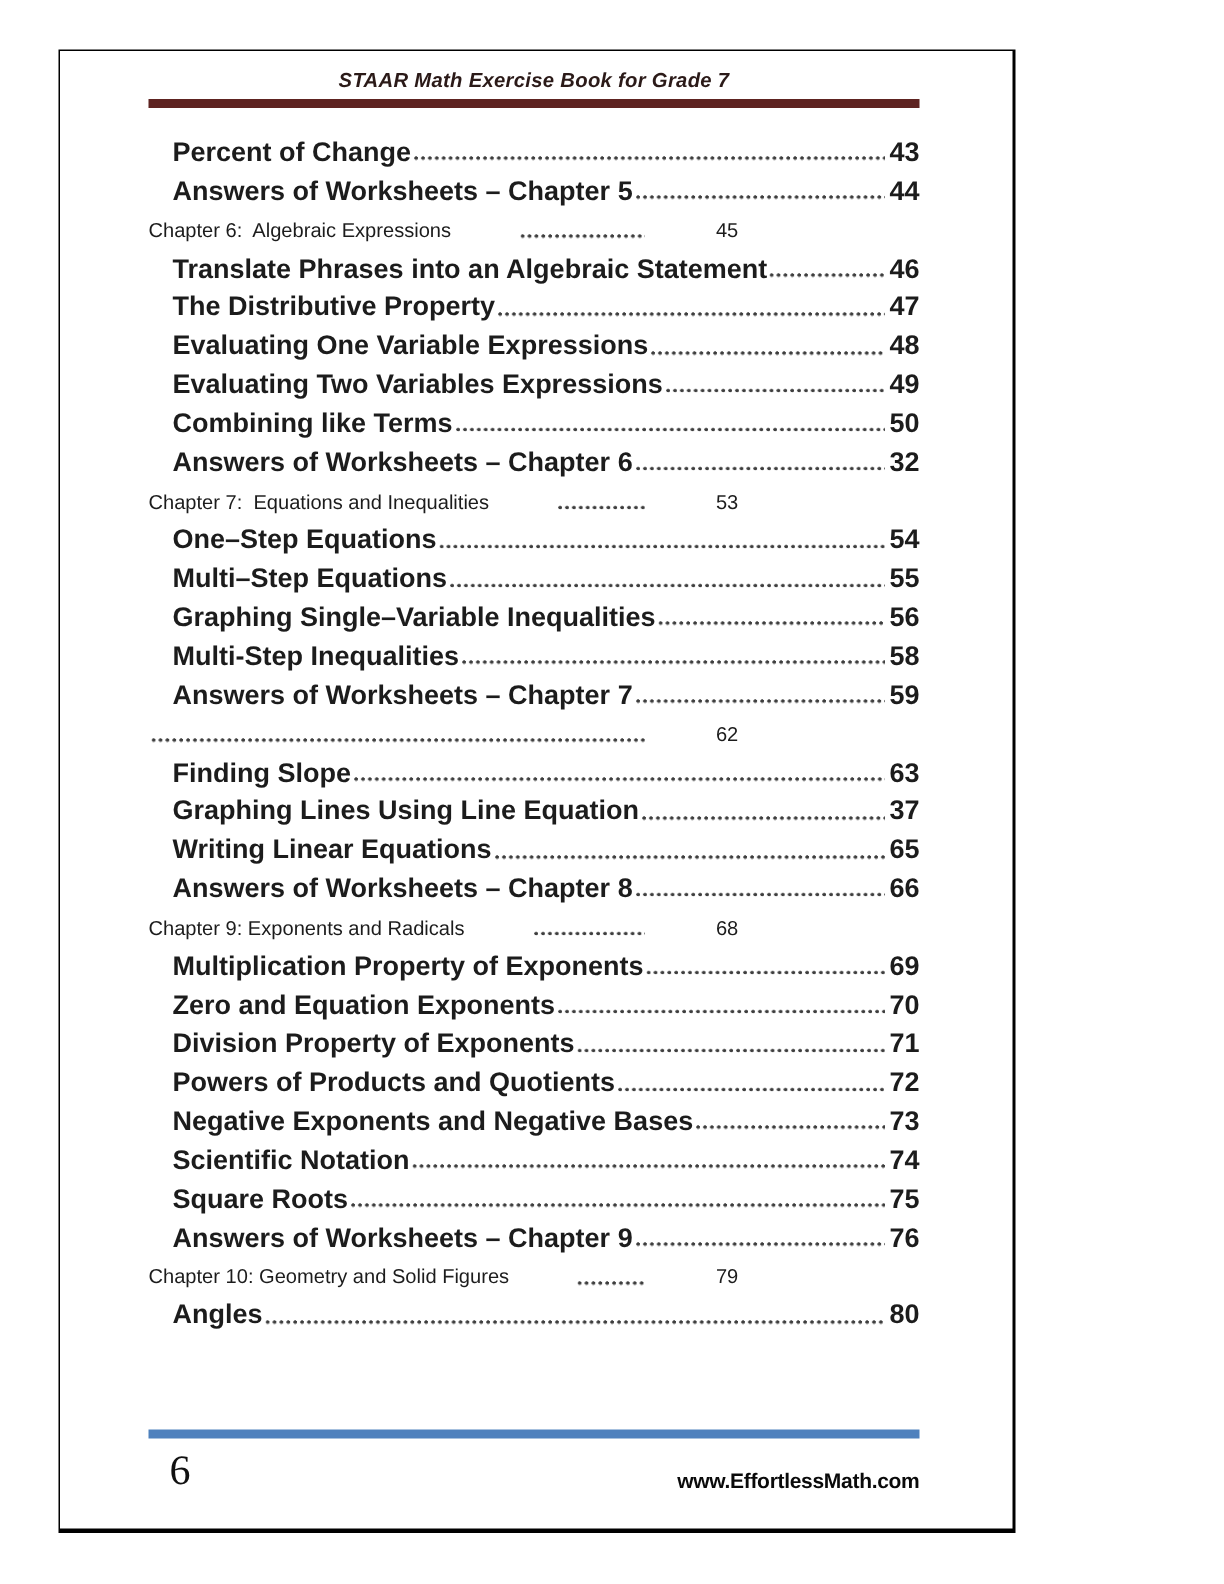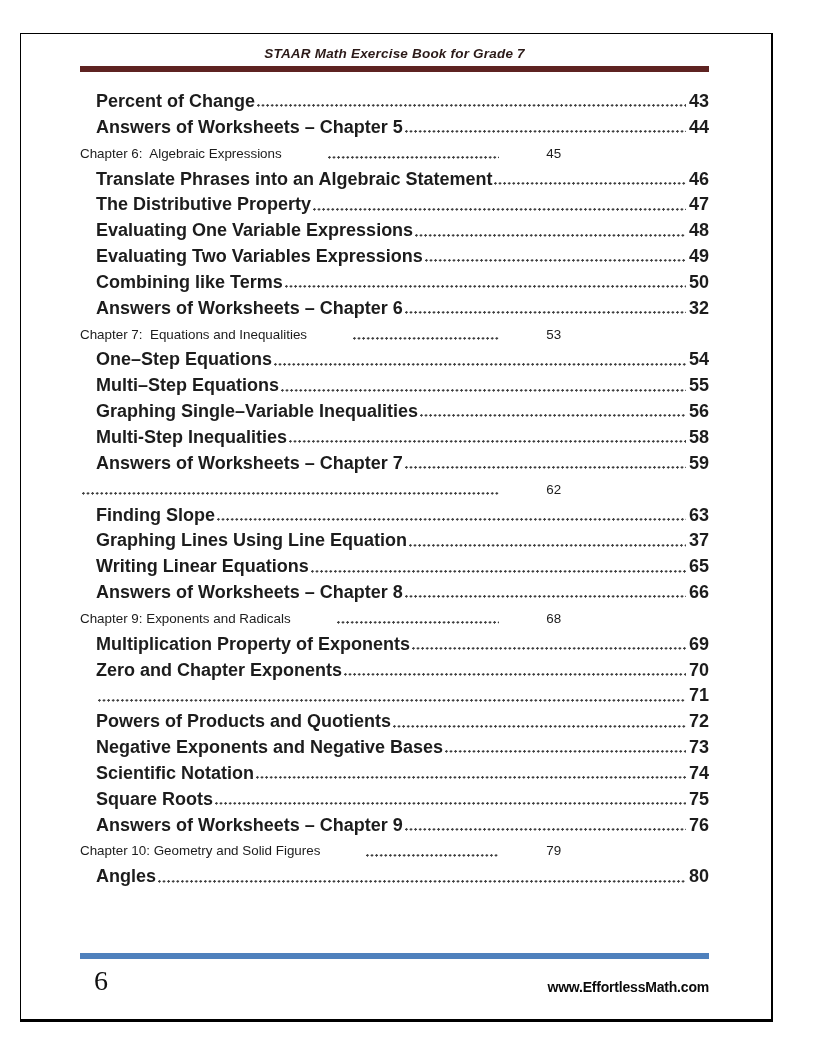--- a/index.html
+++ b/index.html
@@ -10,23 +10,23 @@
   }
   .canvas {
     position: relative;
     width: 816px;
     height: 1056px;
     background: #ffffff;
     overflow: hidden;
   }
   .frame {
     position: absolute;
-    left: 20px;
+    left: 39px;
     top: 33px;
-    width: 753px;
+    width: 638px;
     height: 989px;
     box-sizing: border-box;
     border: solid #000000;
     border-width: 1px 2px 3px 1px;
     padding: 0 62px 0 59px;
   }
   .header-title {
     margin-top: 12px;
     text-align: center;
     font-size: 13.5px;
@@ -239,25 +239,26 @@
           <span class="label">Chapter 9: Exponents and Radicals</span>
           <span class="leader"></span>
           <span class="pageno">68</span>
         </div>
         <div class="toc-row sub">
           <span class="label">Multiplication Property of Exponents</span>
           <span class="leader"></span>
           <span class="pageno">69</span>
         </div>
         <div class="toc-row sub">
-          <span class="label">Zero and Chapter Exponents</span>
+          <span class="label">Zero and Equation Exponents</span>
           <span class="leader"></span>
           <span class="pageno">70</span>
         </div>
         <div class="toc-row sub">
+          <span class="label">Division Property of Exponents</span>
           <span class="leader"></span>
           <span class="pageno">71</span>
         </div>
         <div class="toc-row sub">
           <span class="label">Powers of Products and Quotients</span>
           <span class="leader"></span>
           <span class="pageno">72</span>
         </div>
         <div class="toc-row sub">
           <span class="label">Negative Exponents and Negative Bases</span>

